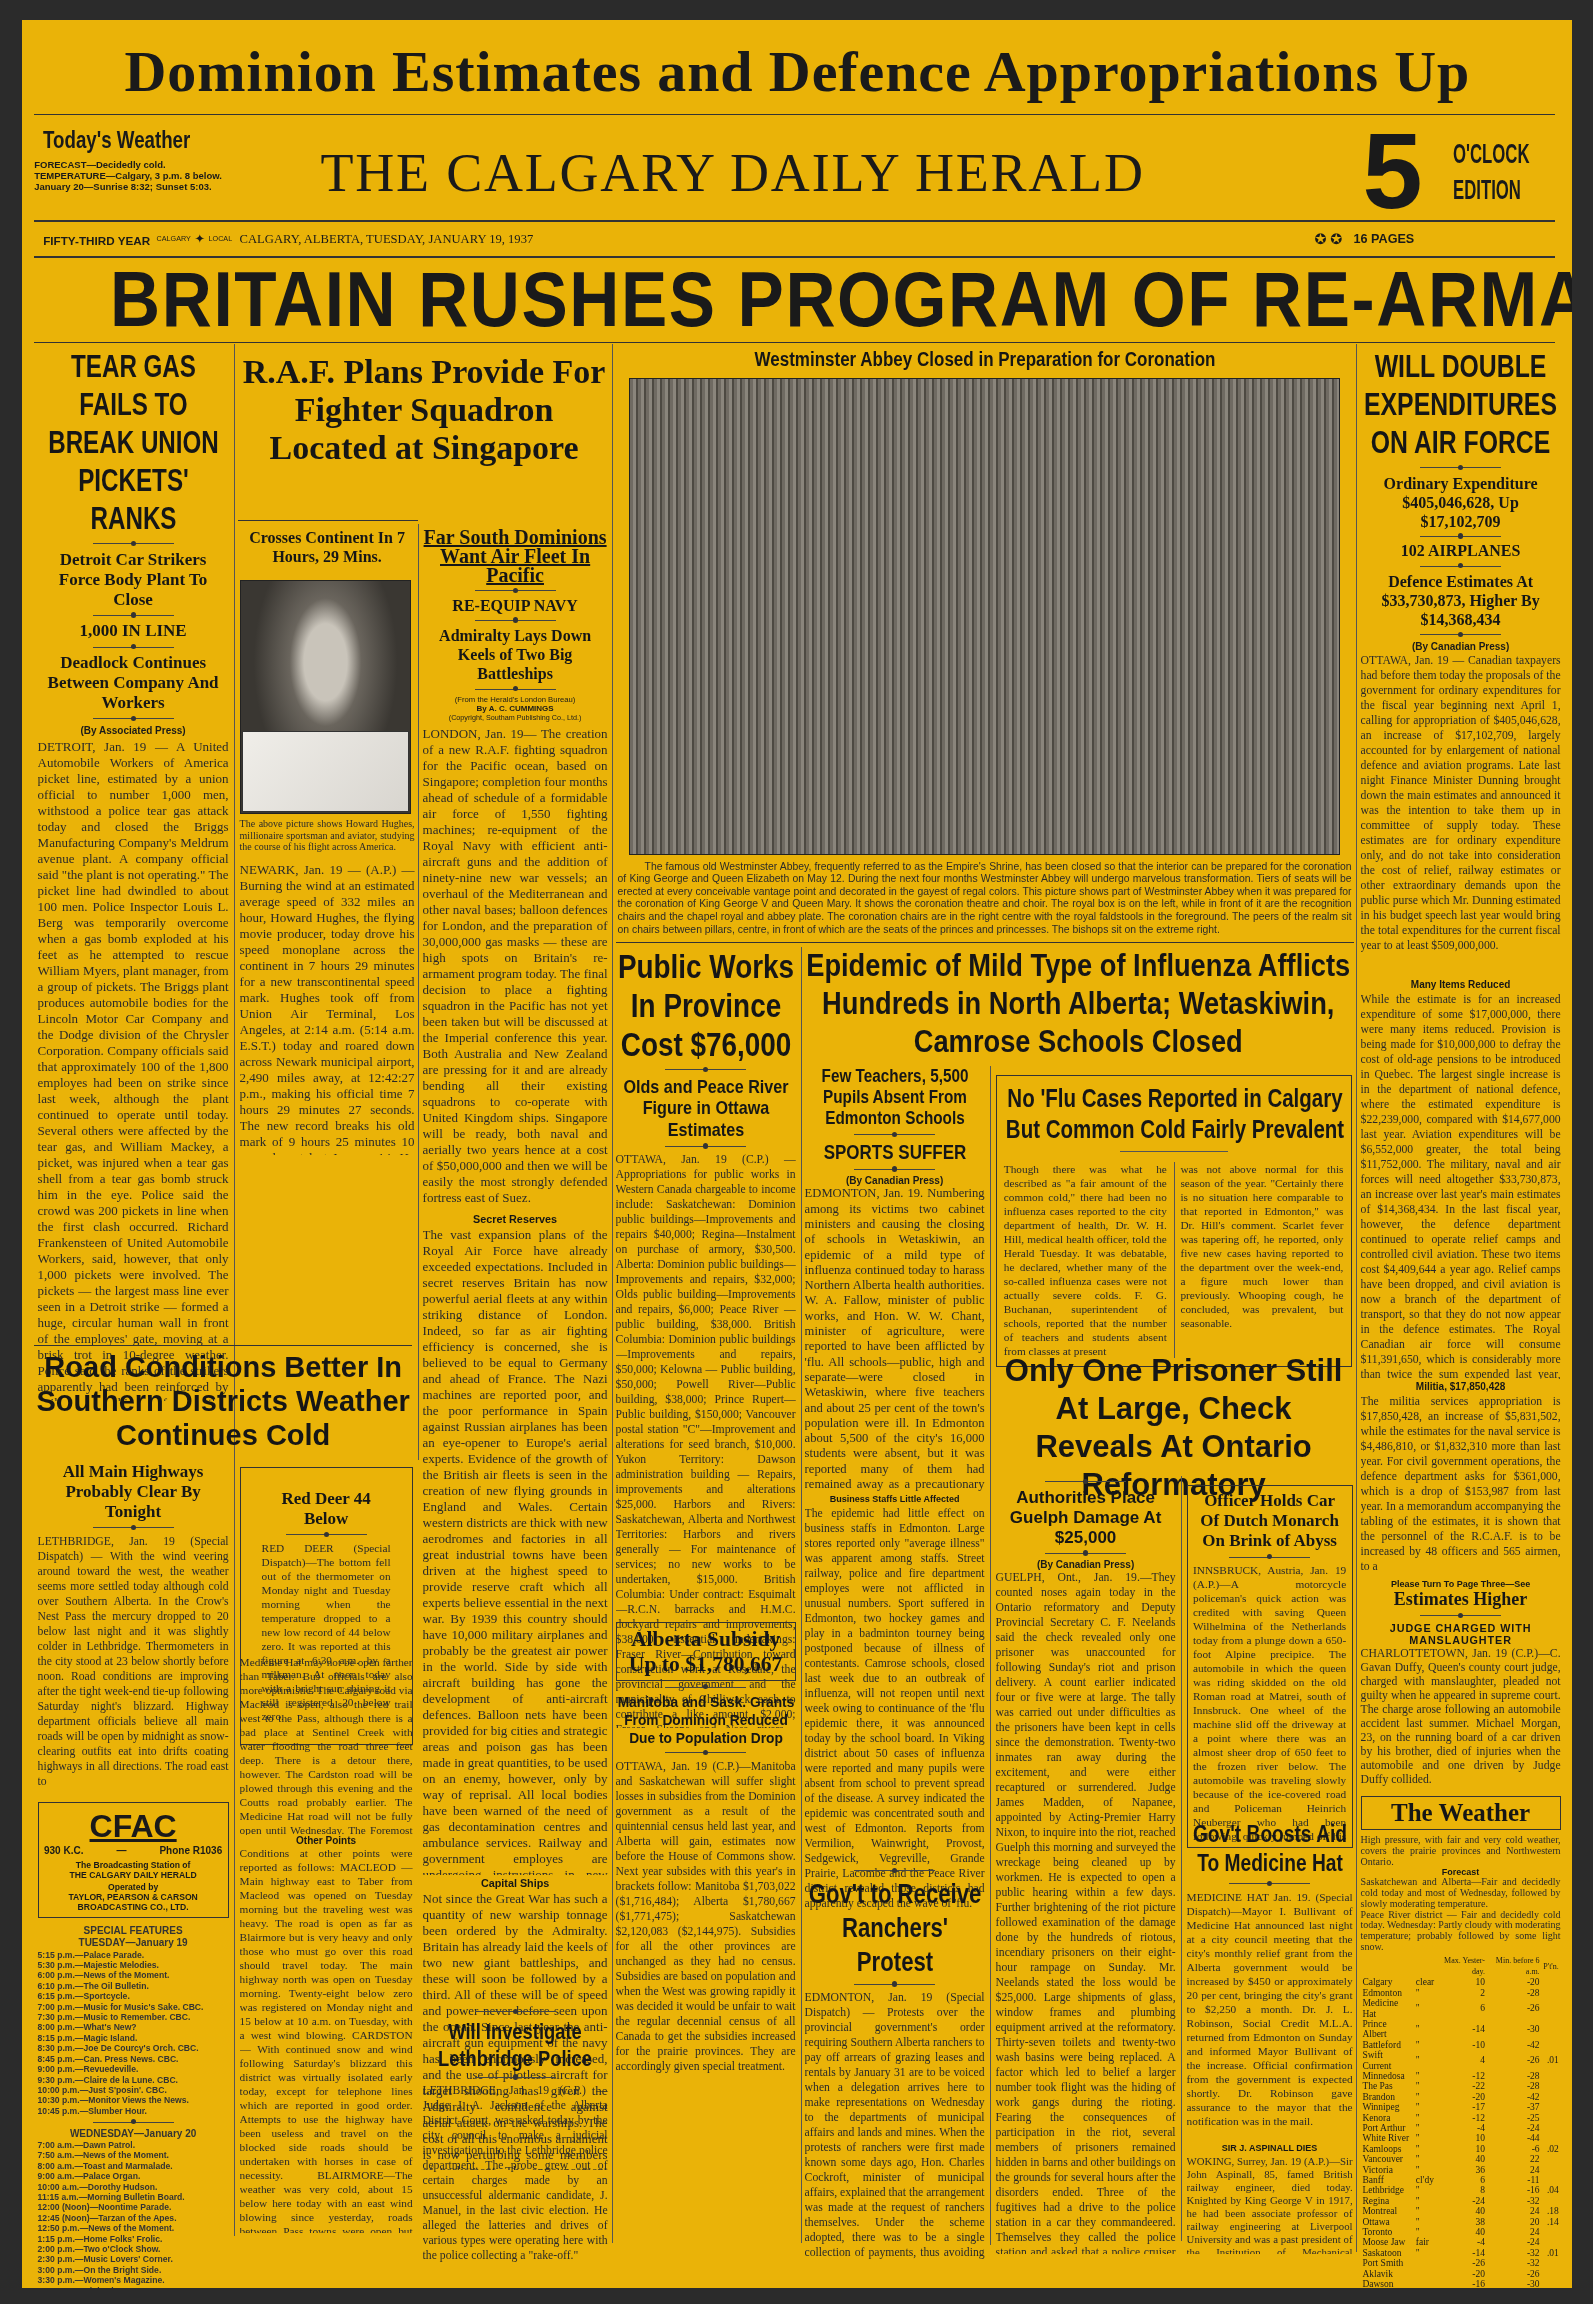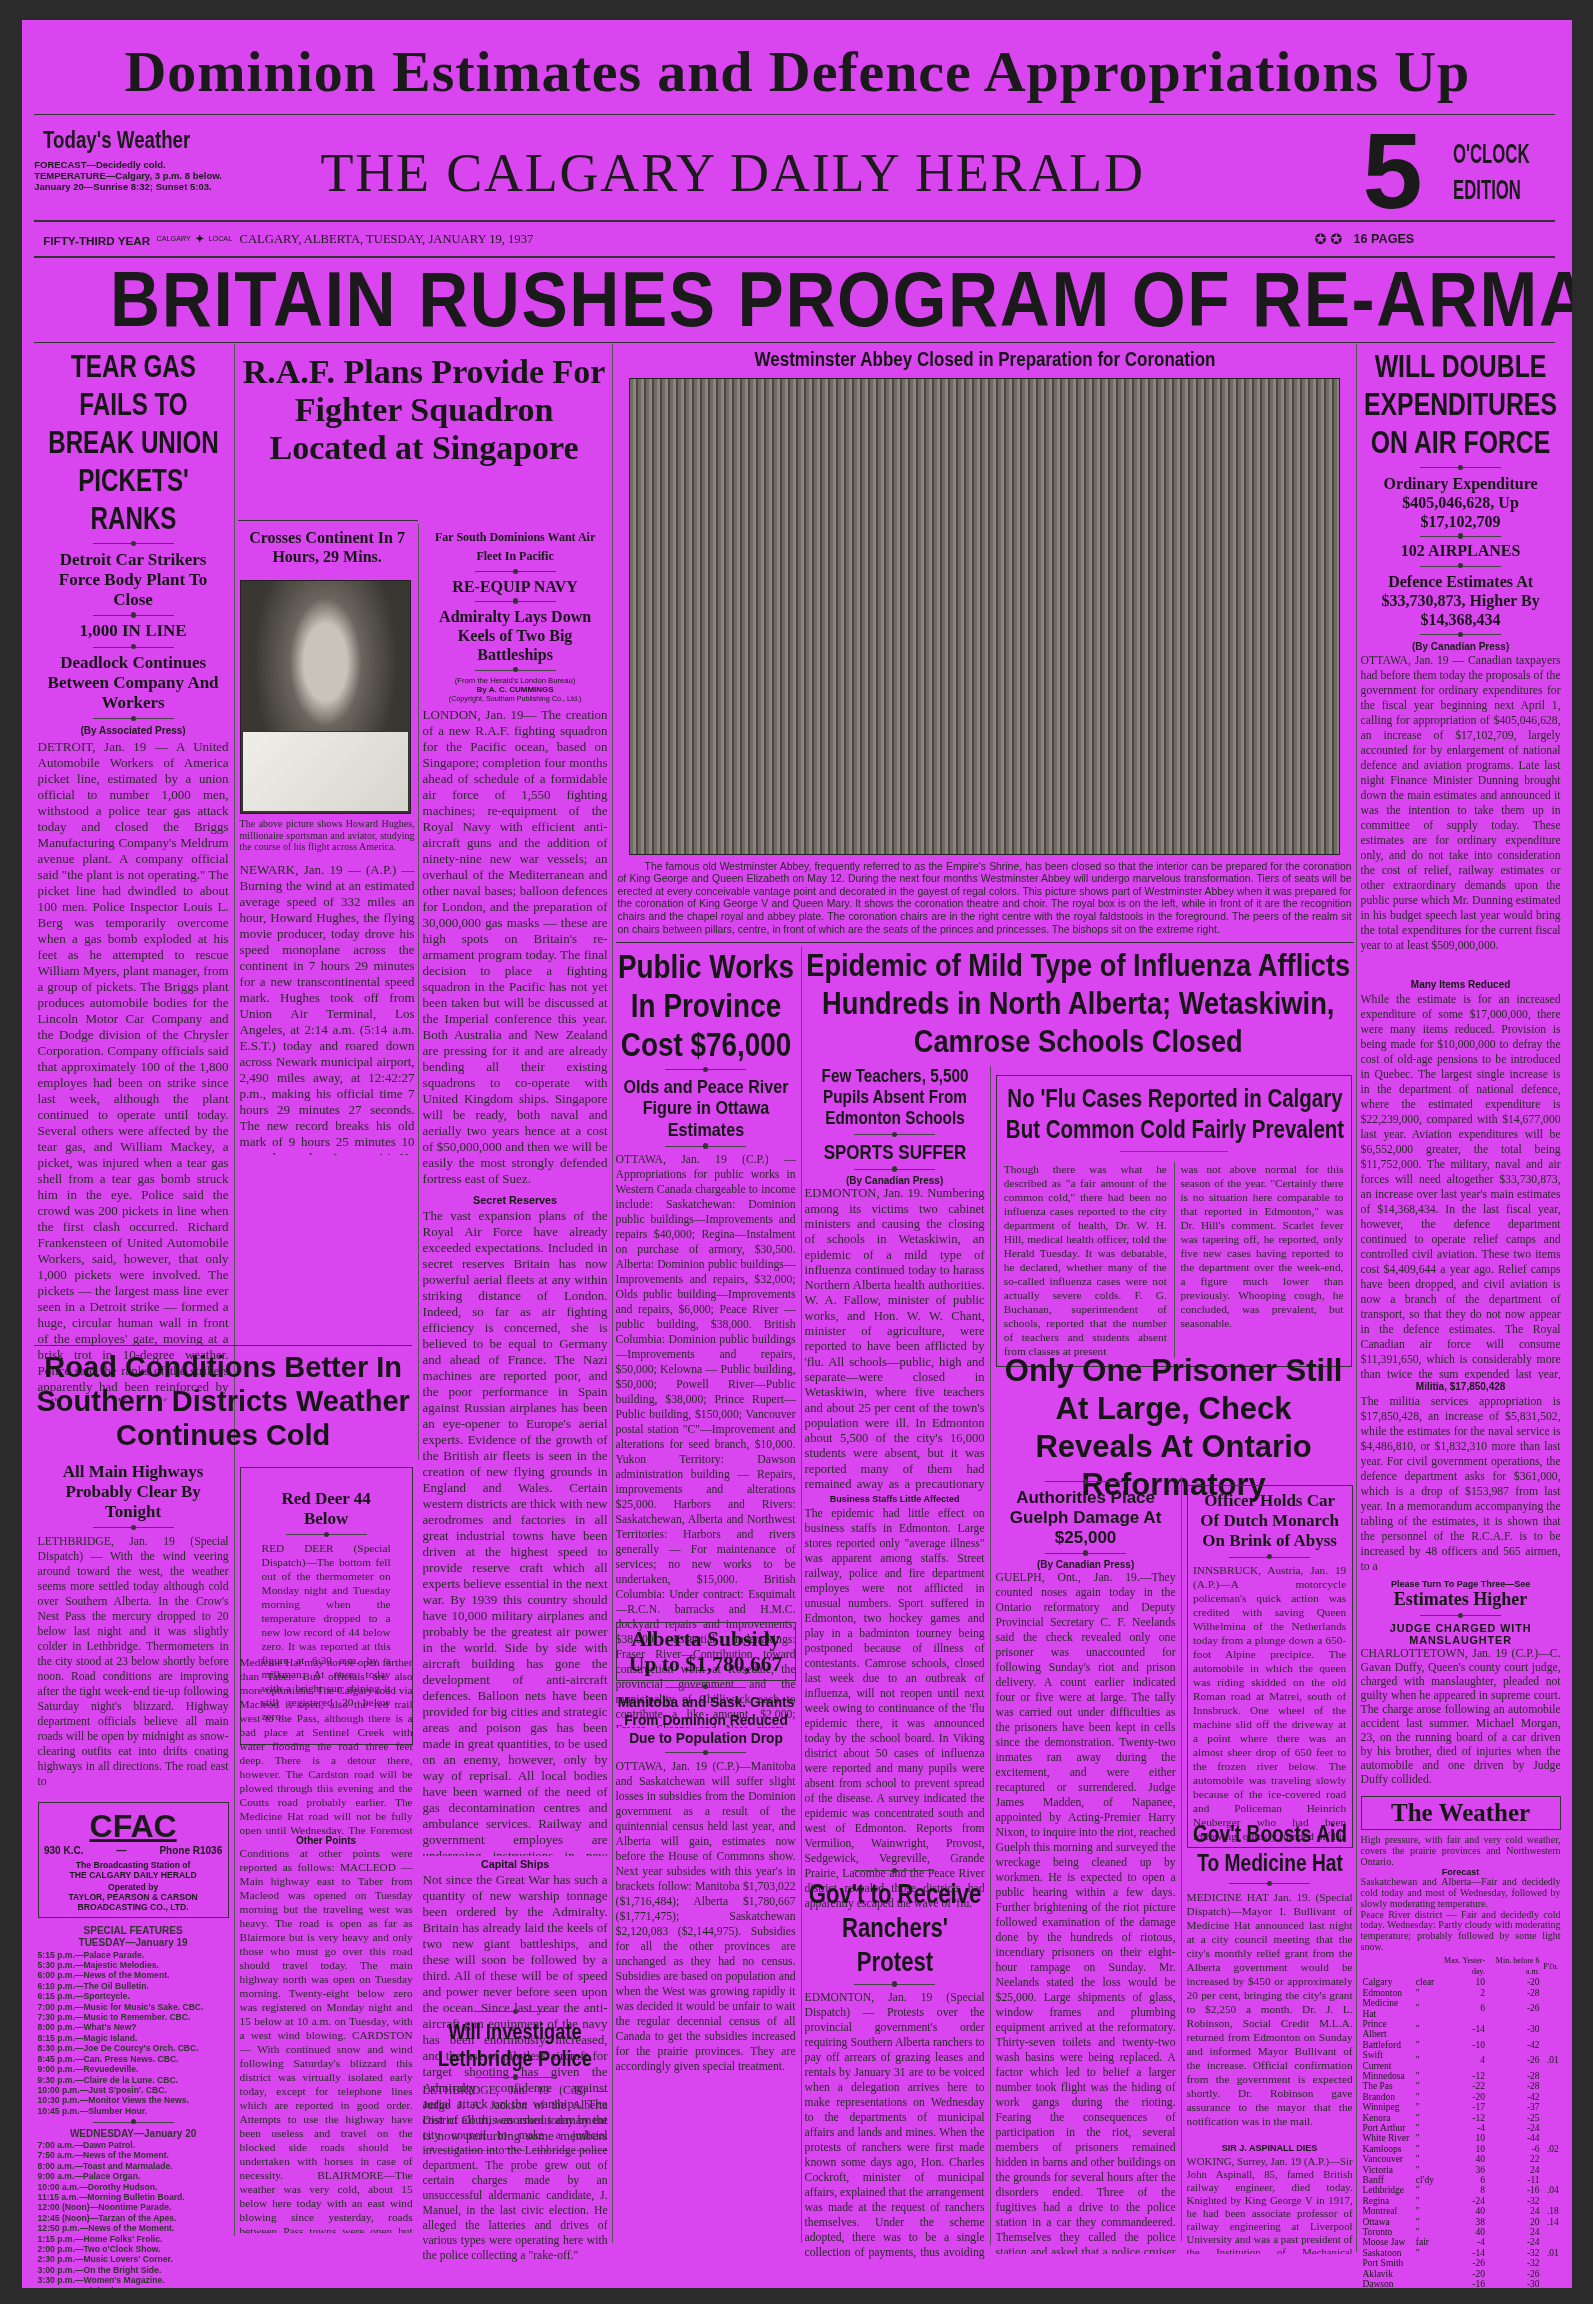--- a/index.html
+++ b/index.html
@@ -1,18 +1,18 @@
 <!DOCTYPE html>
 <html style="font-size:14.4px"><head>
 <meta charset="utf-8">
 <style>
   * { box-sizing: border-box; margin: 0; padding: 0; }
   html, body { width: 1593px; height: 2304px; background: #2b2b2b; overflow: hidden; }
   body { font-family: "Liberation Serif", serif; color: #1a1a1a; position: relative; }
-  .page { position: absolute; left: 21.6px; top: 20px; width: 1550px; height: 2268px; background: #d946ef; overflow: hidden; }
+  .page { position: absolute; left: 21.6px; top: 20px; width: 1550px; height: 2268px; background: #eab308; overflow: hidden; }
   .serif { font-family: "Liberation Serif", "DejaVu Serif", serif; }
   .cond { font-family: "Liberation Sans", "DejaVu Sans", sans-serif; }
   .hr { border-top: 1.8px solid #333; }
   .thin { border-top: 0.9px solid #555; }
   .orn { width: 81px; height: 0.9px; background:#444; margin: 5.4px auto; position: relative; }
   .orn::after { content:""; position:absolute; left:38px; top:-2.7px; width:5.4px; height:5.4px; background:#333; border-radius:50%; }
   .abs { position: absolute; }
   .body-text { font-size: 13px; line-height: 16px; text-align: justify; color:#2a2a2a; }
   .small-text { font-size: 11.3px; line-height: 13.5px; text-align: justify; color:#2a2a2a; }
   .hd { font-weight: bold; text-align: center; color: #161616; }
@@ -88,21 +88,21 @@
   <div class="abs" style="left:218px; top:508px; width:175px;">
     <div class="hd" style="font-size:16px; line-height:19px;">Crosses Continent In 7 Hours, 29 Mins.</div>
     <div class="portrait" style="width:171px; height:234px; margin-top:14.4px; position:relative;">
       <div class="map" style="position:absolute; left:1.8px; bottom:1.8px; width:167px; height:81px;"></div>
     </div>
     <div class="small-text" style="font-size:10px; line-height:11.7px; margin-top:3.6px;">The above picture shows Howard Hughes, millionaire sportsman and aviator, studying the course of his flight across America.</div>
     <div class="body-text" style="margin-top:9px; height:293px; overflow:hidden;">NEWARK, Jan. 19 — (A.P.) — Burning the wind at an estimated average speed of 332 miles an hour, Howard Hughes, the flying movie producer, today drove his speed monoplane across the continent in 7 hours 29 minutes for a new transcontinental speed mark. Hughes took off from Union Air Terminal, Los Angeles, at 2:14 a.m. (5:14 a.m. E.S.T.) today and roared down across Newark municipal airport, 2,490 miles away, at 12:42:27 p.m., making his official time 7 hours 29 minutes 27 seconds. The new record breaks his old mark of 9 hours 25 minutes 10 seconds, set last January 14. He set his fast ship down to earth at 1:11 p.m.</div>
   </div>
 
   <div class="abs" style="left:401px; top:508px; width:185px;">
-    <div class="hd" style="font-size:12px; line-height:19px;">Far South Dominions Want Air Fleet In Pacific</div>
+    <div class="hd" style="font-size:20px; line-height:19px;text-decoration:underline;">Far South Dominions Want Air Fleet In Pacific</div>
     <div class="orn"></div>
     <div class="hd" style="font-size:16px;">RE-EQUIP NAVY</div>
     <div class="orn"></div>
     <div class="hd" style="font-size:16px; line-height:19px;">Admiralty Lays Down Keels of Two Big Battleships</div>
     <div class="orn"></div>
     <div class="cond" style="font-size:7.7px; text-align:center;">(From the Herald's London Bureau)</div>
     <div class="cond" style="font-size:8px; text-align:center; font-weight:bold;">By A. C. CUMMINGS</div>
     <div class="cond" style="font-size:7.2px; text-align:center;">(Copyright, Southam Publishing Co., Ltd.)</div>
     <div class="body-text" style="height:486px; overflow:hidden; margin-top:3.6px;">LONDON, Jan. 19— The creation of a new R.A.F. fighting squadron for the Pacific ocean, based on Singapore; completion four months ahead of schedule of a formidable air force of 1,550 fighting machines; re-equipment of the Royal Navy with efficient anti-aircraft guns and the addition of ninety-nine new war vessels; an overhaul of the Mediterranean and other naval bases; balloon defences for London, and the preparation of 30,000,000 gas masks — these are high spots on Britain's re-armament program today. The final decision to place a fighting squadron in the Pacific has not yet been taken but will be discussed at the Imperial conference this year. Both Australia and New Zealand are pressing for it and are already bending all their existing squadrons to co-operate with United Kingdom ships. Singapore will be ready, both naval and aerially two years hence at a cost of $50,000,000 and then we will be easily the most strongly defended fortress east of Suez.</div>
     <div class="cond hd" style="font-size:10.8px; margin:1.8px 0;">Secret Reserves</div>

